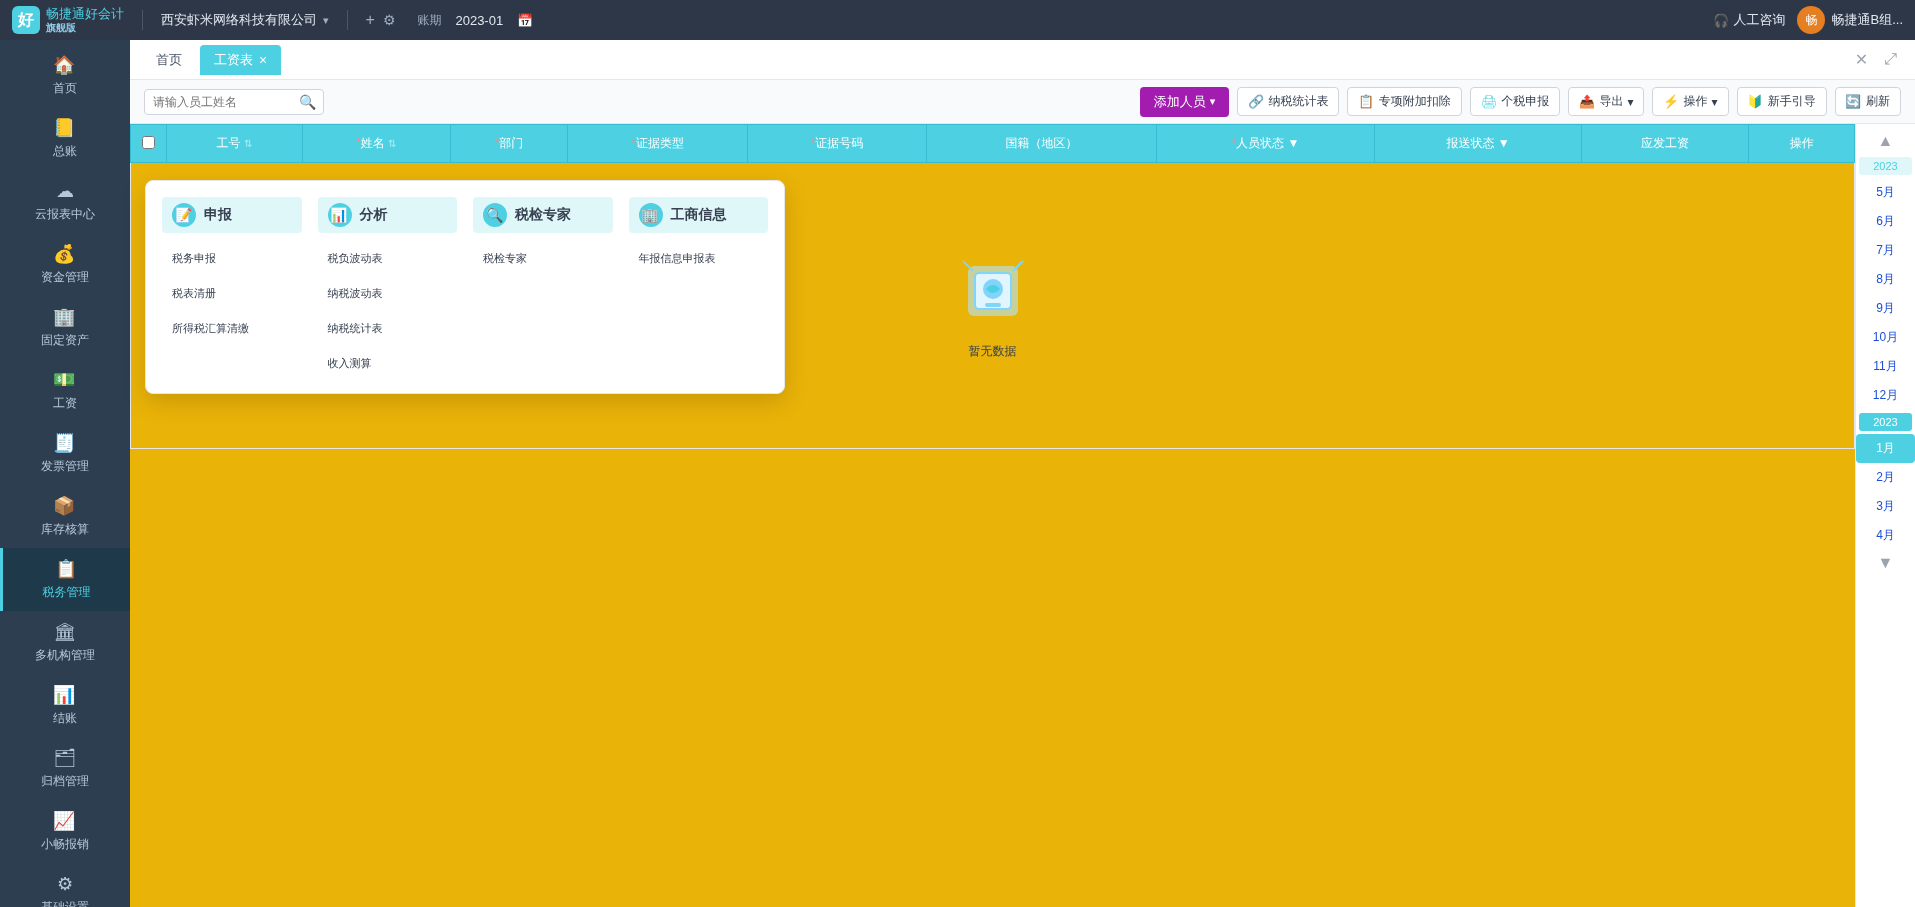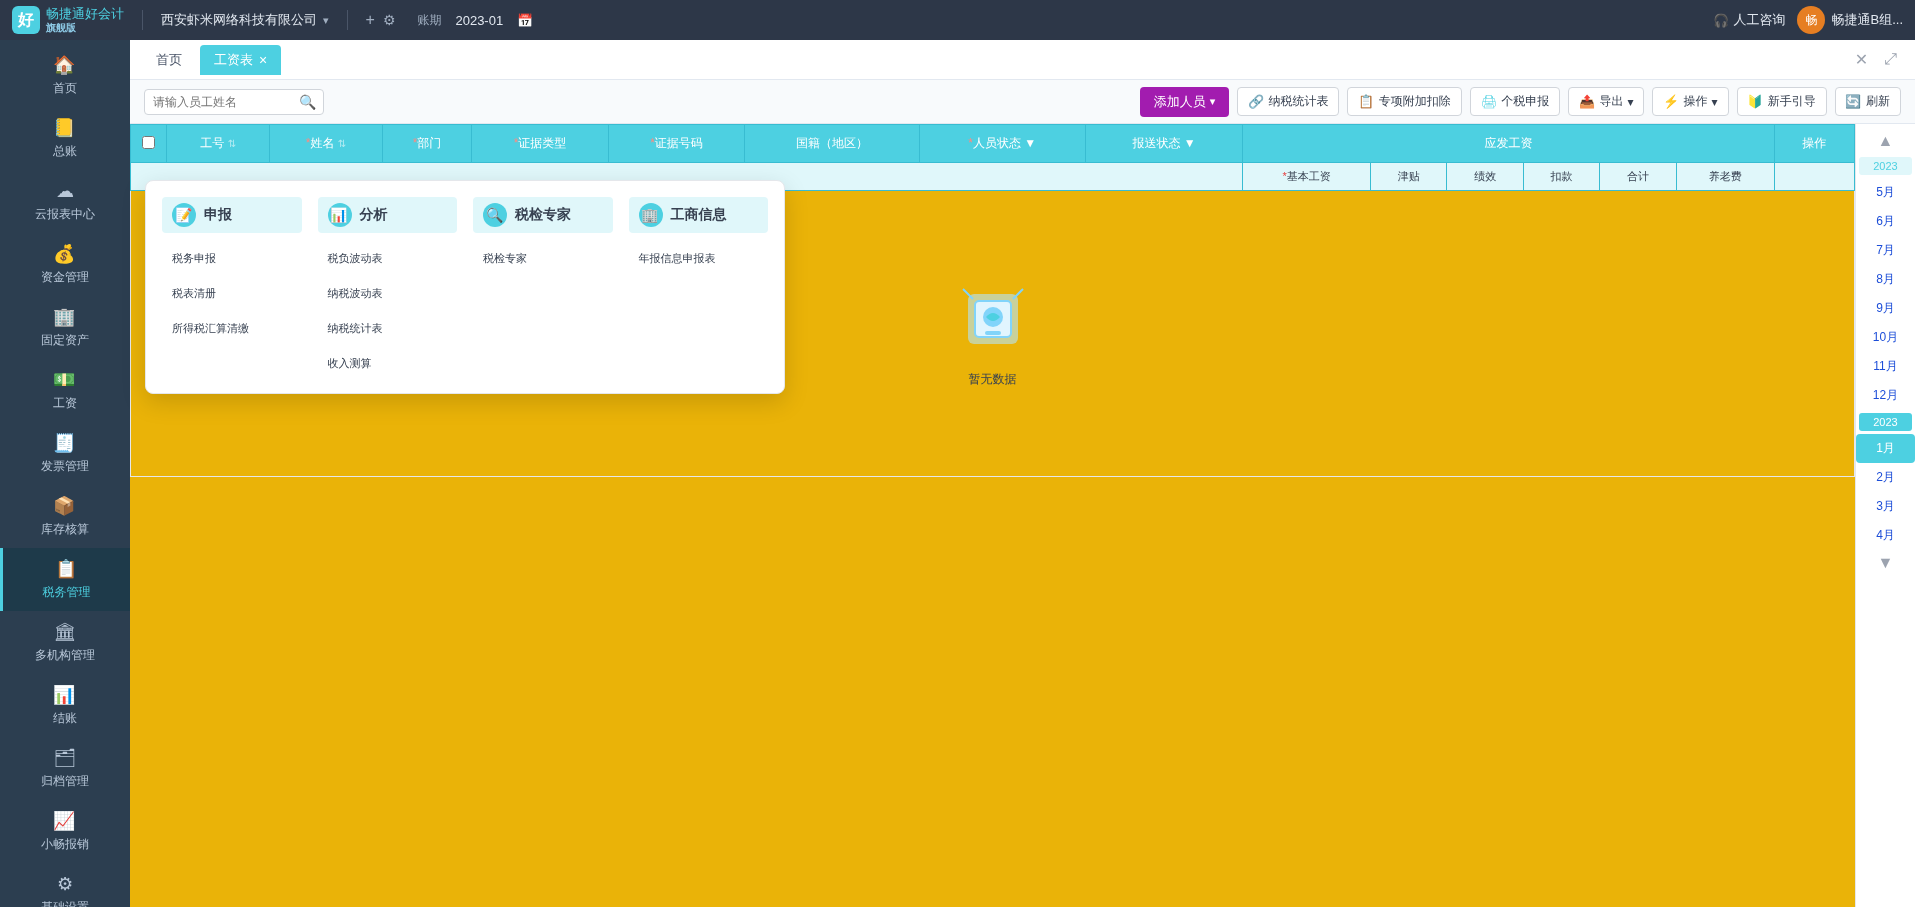--- a/index.html
+++ b/index.html
@@ -478,42 +478,20 @@
                 <th>
                   <span>报送状态</span>
                   <span style="cursor:pointer;">▼</span>
                 </th>
                 <th colspan="6">
                   <span>应发工资</span>
                 </th>
                 <th>
                   <span>操作</span>
                 </th>
-              </tr>
-              <tr class="sub-header">
-                <th colspan="9"></th>
-                <th>
-                  <span style="color:#e53e3e;">*</span><span>基本工资</span>
-                </th>
-                <th>
-                  <span>津贴</span>
-                </th>
-                <th>
-                  <span>绩效</span>
-                </th>
-                <th>
-                  <span>扣款</span>
-                </th>
-                <th>
-                  <span>合计</span>
-                </th>
-                <th>
-                  <span>养老费</span>
-                </th>
-                <th></th>
               </tr>
             </thead>
             <tbody>
               <tr>
                 <td colspan="16">
                   <div class="empty-state">
                     <svg class="empty-icon" viewBox="0 0 80 80" fill="none" xmlns="http://www.w3.org/2000/svg">
                       <rect x="15" y="15" width="50" height="50" rx="6" fill="#b3e5fc" opacity="0.6"></rect>
                       <rect x="22" y="22" width="36" height="36" rx="4" fill="#e1f5fe" stroke="#81d4fa" stroke-width="2"></rect>
                       <circle cx="40" cy="38" r="10" fill="#81d4fa"></circle>

